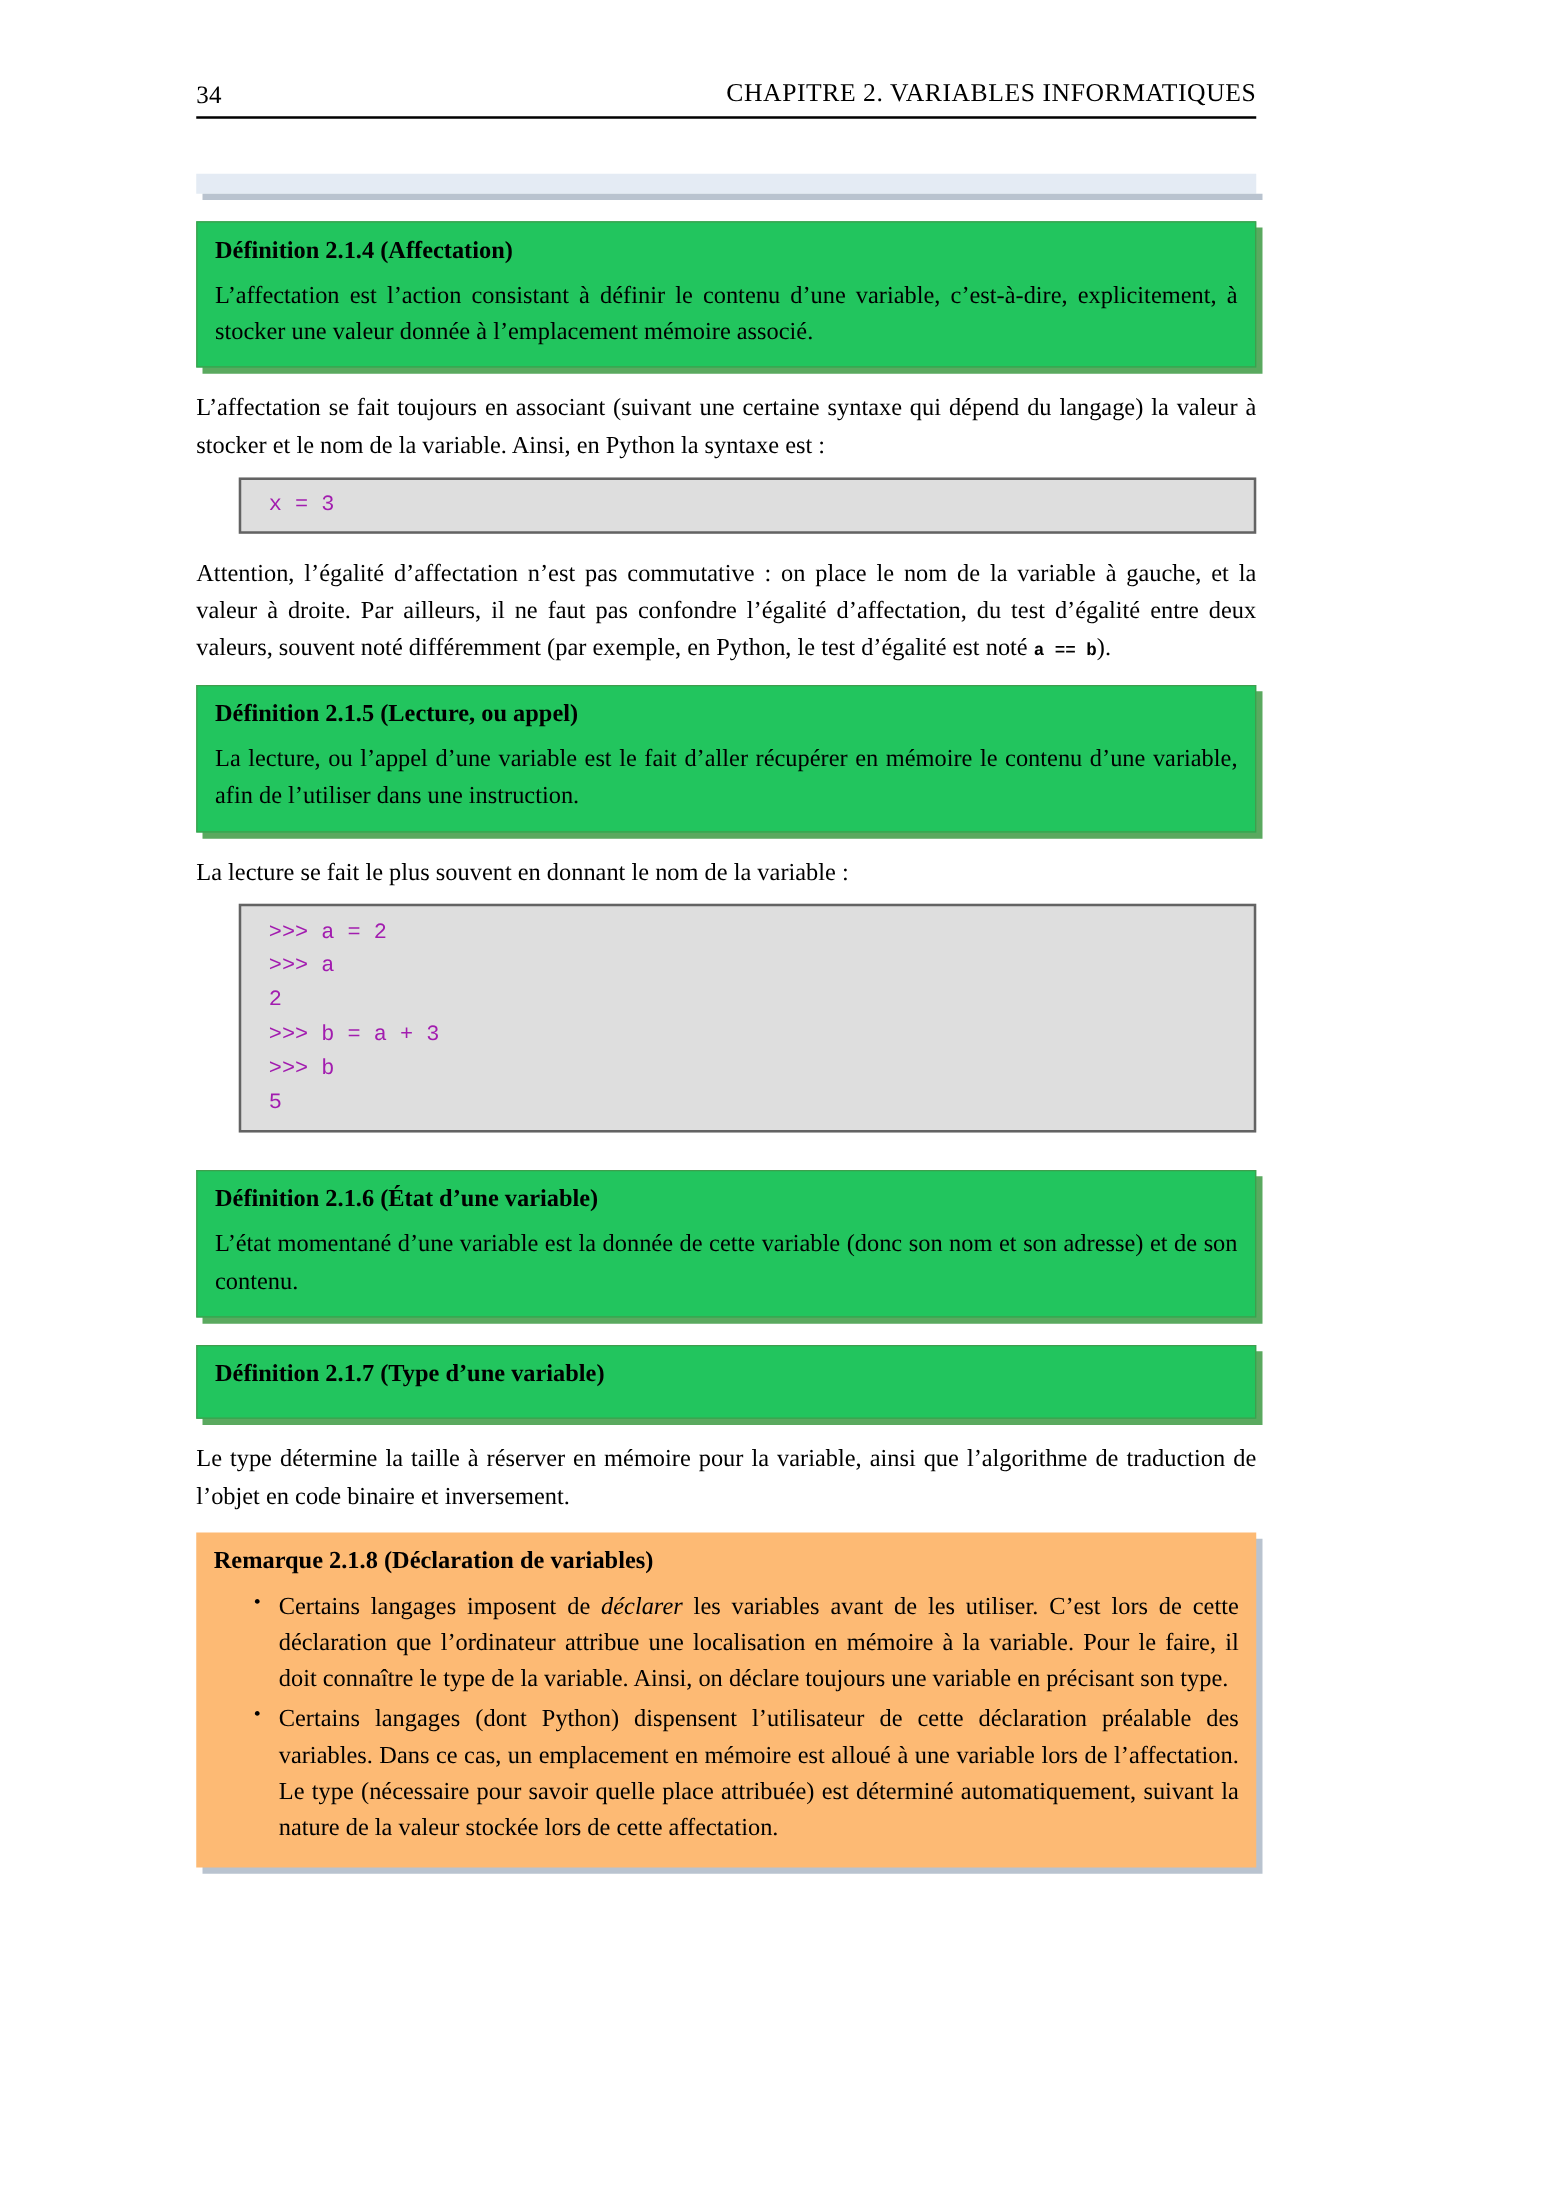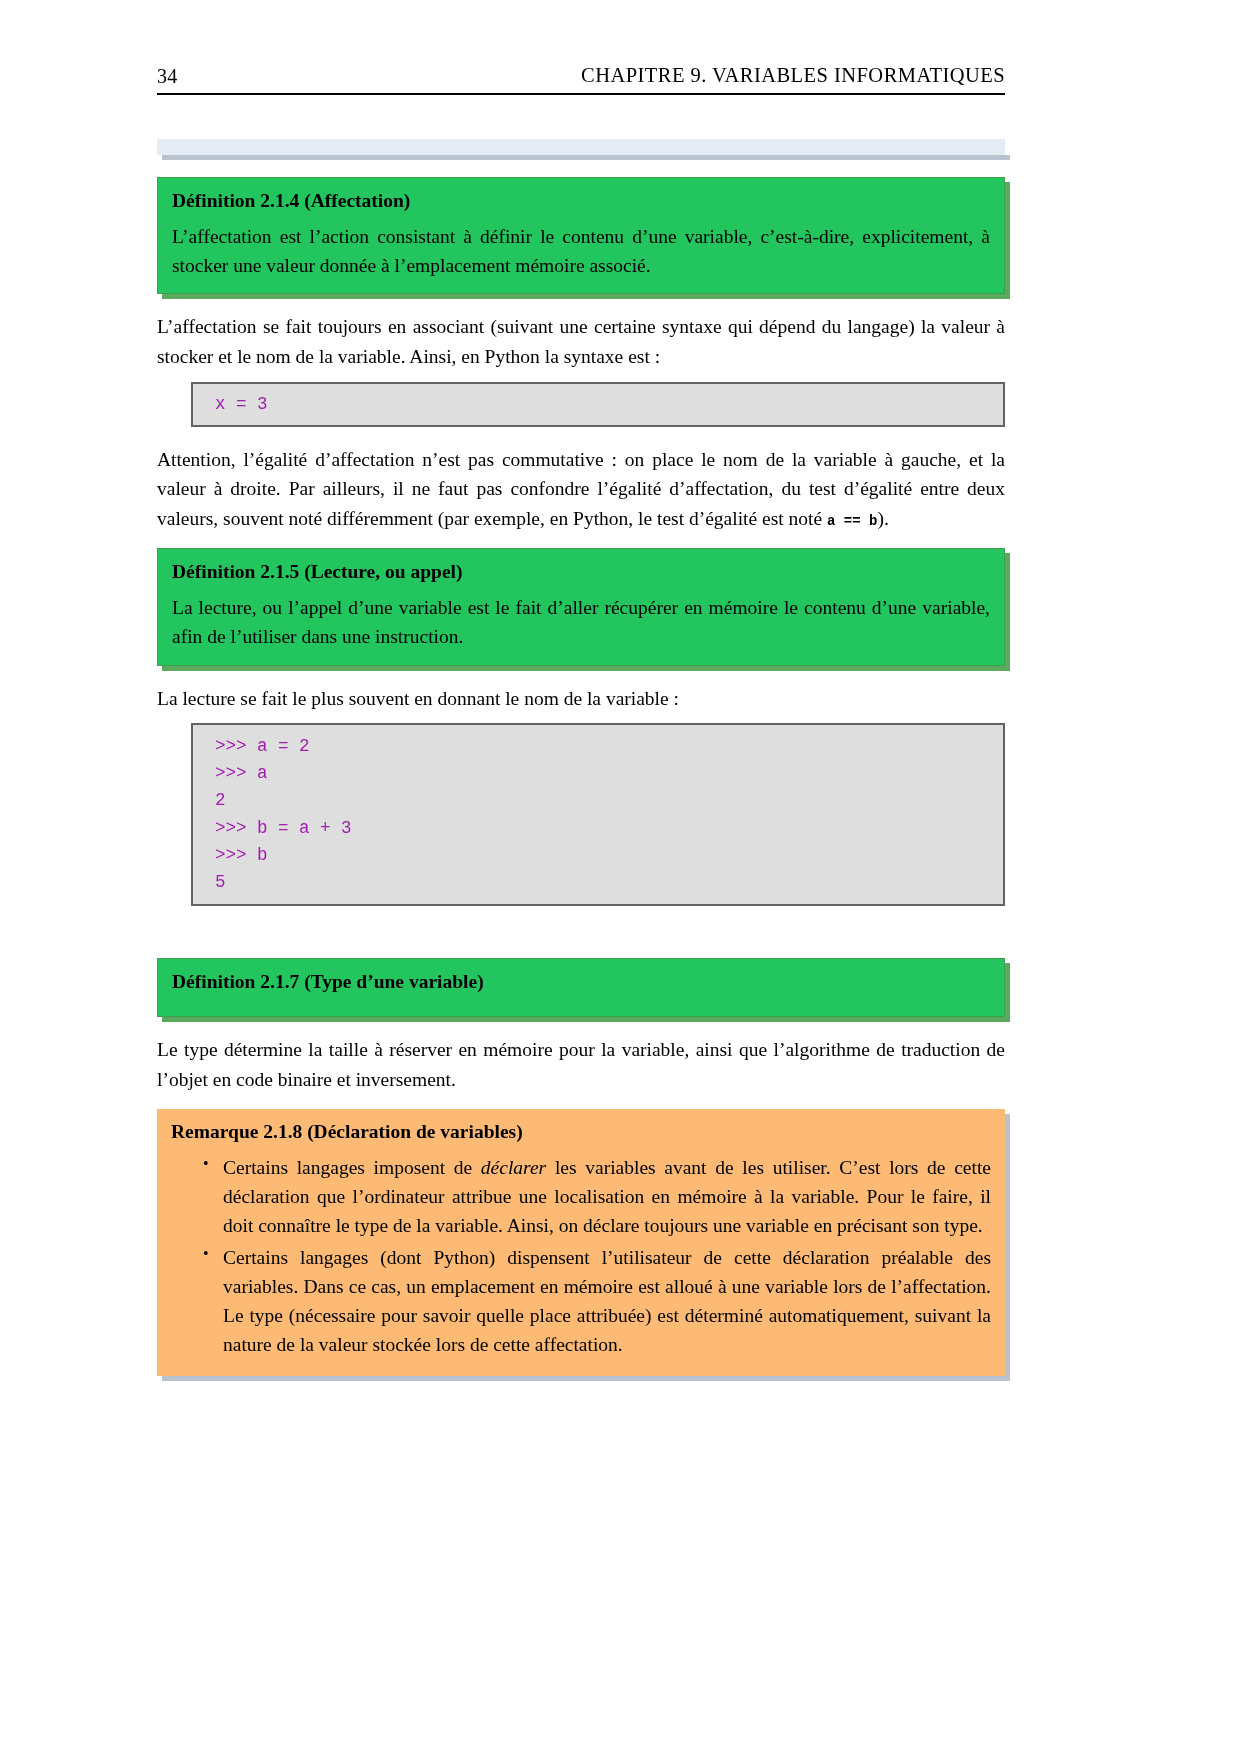--- a/index.html
+++ b/index.html
@@ -158,21 +158,21 @@
   .spacer-lg { height: 30px; }
 </style>
 </head>
 <body>
 
 <div class="page">
   <div class="content">
 
     <div class="header">
       <span class="folio">34</span>
-      <span class="chap-title">CHAPITRE 9.  VARIABLES INFORMATIQUES</span>
+      <span class="chap-title">CHAPITRE 2.  VARIABLES INFORMATIQUES</span>
     </div>
 
     <div class="top-stub"></div>
 
     <div class="spacer-md"></div>
 
     <div class="tcb tcb-green">
       <div class="tcb-title">Définition 2.1.4 (Affectation)</div>
       <div class="tcb-body">L’affectation est l’action consistant à définir le contenu d’une variable, c’est-à-dire, explicitement, à stocker une valeur donnée à l’emplacement mémoire associé.</div>
     </div>
@@ -196,20 +196,24 @@
 
     <div class="codeblock wide">&gt;&gt;&gt; a = 2
 &gt;&gt;&gt; a
 2
 &gt;&gt;&gt; b = a + 3
 &gt;&gt;&gt; b
 5</div>
 
     <div class="spacer-lg"></div>
 
+    <div class="tcb tcb-green">
+      <div class="tcb-title">Définition 2.1.6 (État d’une variable)</div>
+      <div class="tcb-body">L’état momentané d’une variable est la donnée de cette variable (donc son nom et son adresse) et de son contenu.</div>
+    </div>
 
     <div class="spacer-md"></div>
 
     <div class="tcb tcb-green">
       <div class="tcb-title">Définition 2.1.7 (Type d’une variable)</div>
     </div>
 
     <p class="para">Le type détermine la taille à réserver en mémoire pour la variable, ainsi que l’algorithme de traduction de l’objet en code binaire et inversement.</p>
 
     <div class="spacer-sm"></div>

